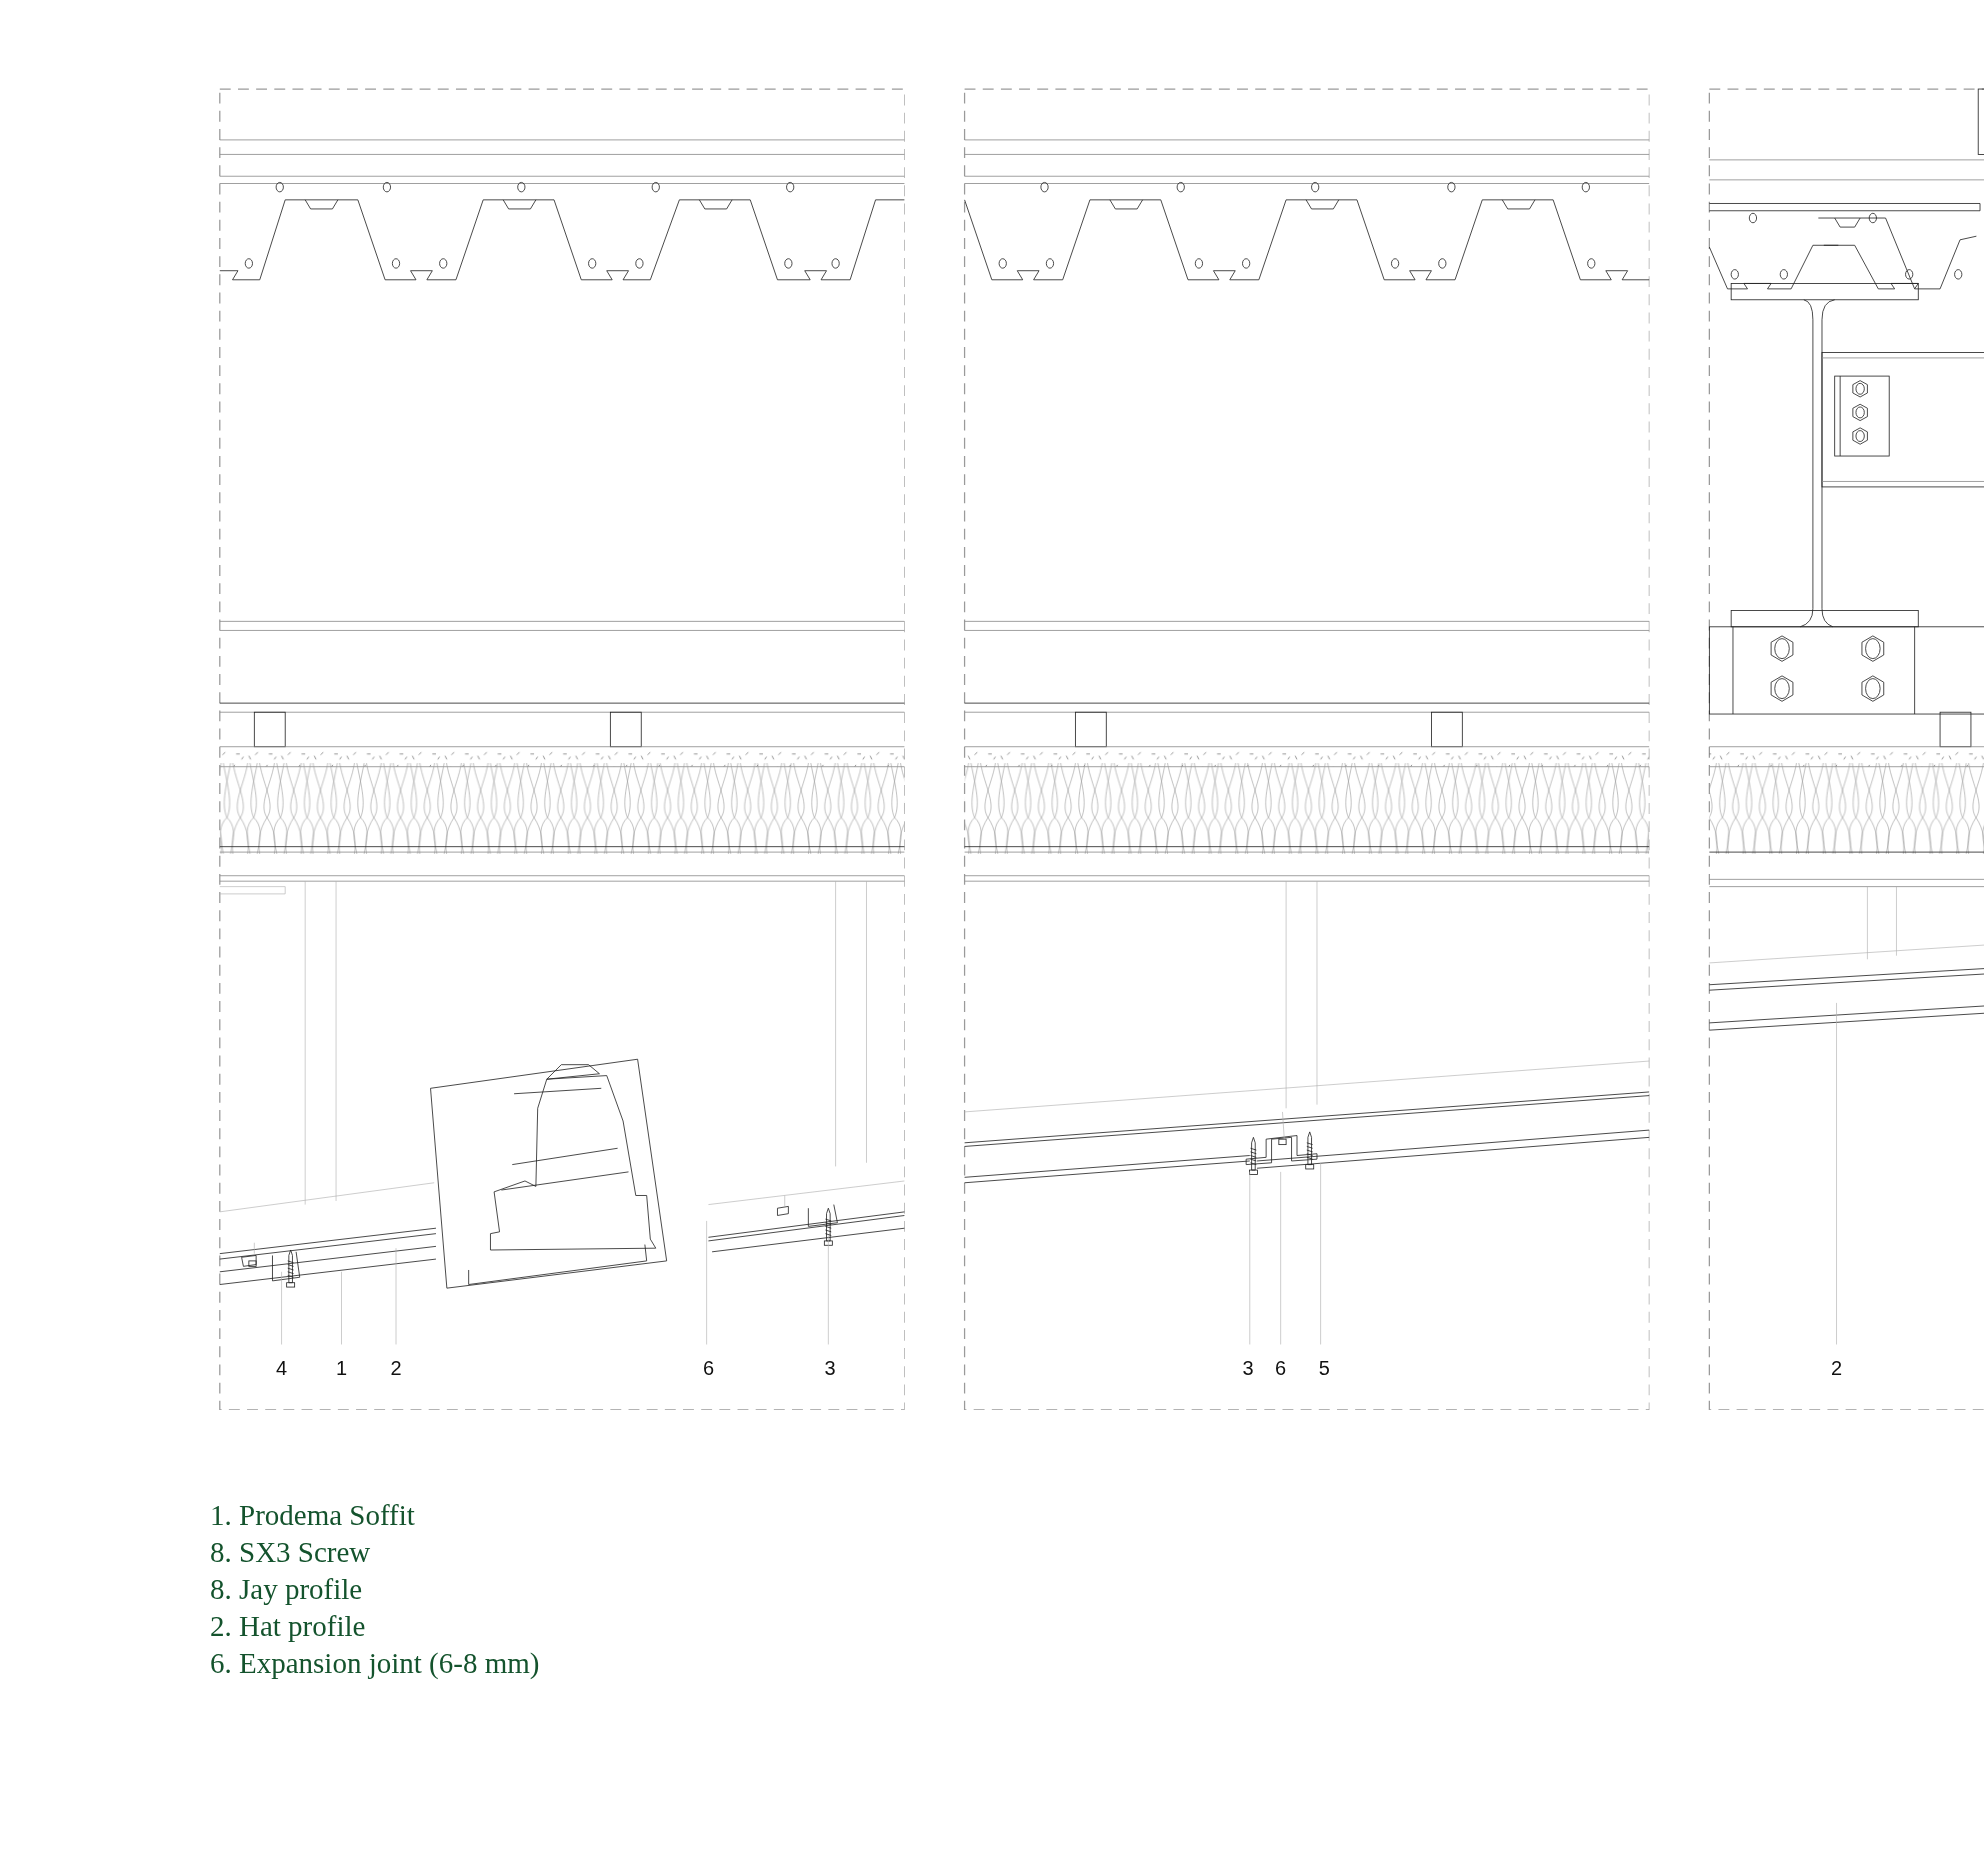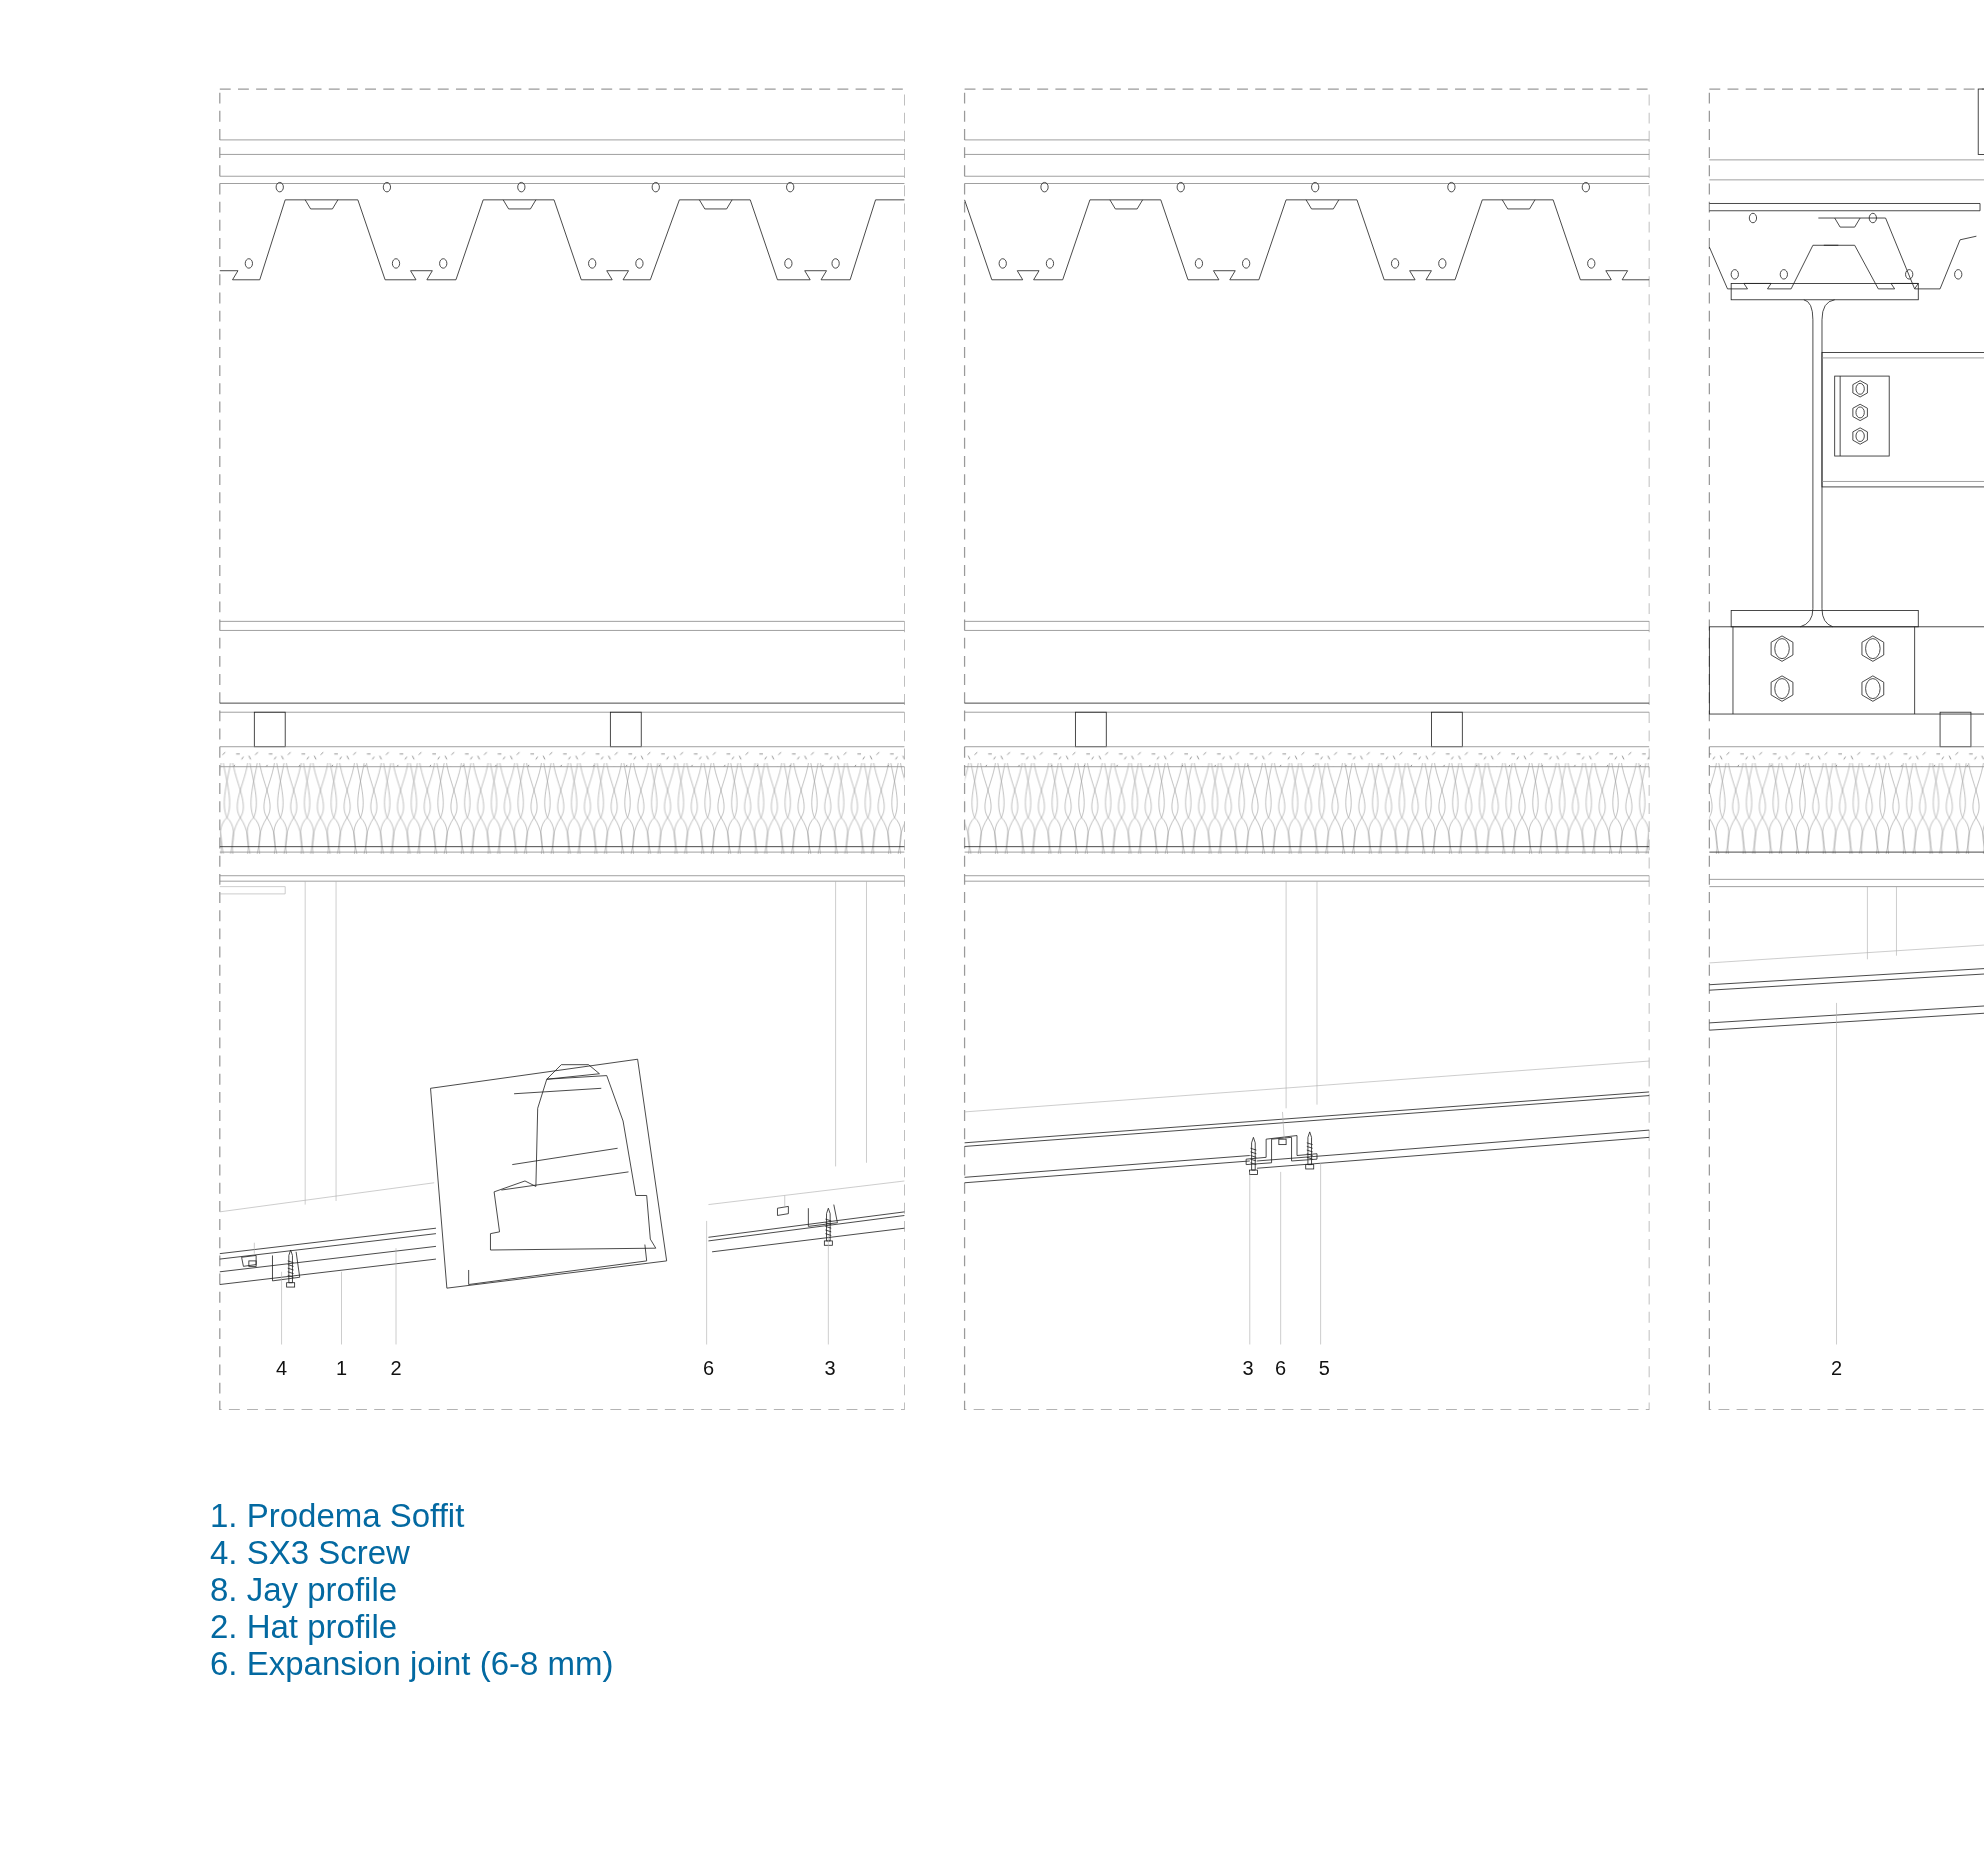--- a/index.html
+++ b/index.html
@@ -8,21 +8,21 @@
   .frame { fill:none; stroke:#9a9a9a; stroke-width:0.7; stroke-dasharray:6 4; }
   .ln { fill:none; stroke:#222; stroke-width:0.45; }
   .lg { fill:none; stroke:#8a8a8a; stroke-width:0.45; }
   .lf { fill:none; stroke:#b0b0b0; stroke-width:0.35; }
   .thick { fill:none; stroke:#000; stroke-width:1.6; }
   .med { fill:none; stroke:#000; stroke-width:1.0; }
   .wool { fill:none; stroke:#9a9a9a; stroke-width:0.35; }
   .hatch { stroke:#555; stroke-width:0.35; }
   .callout-num { font-family:"Liberation Sans", sans-serif; font-size:11px; fill:#111; text-anchor:middle; }
   .dim-text { font-family:"Liberation Sans", sans-serif; font-size:10px; fill:#111; }
-  .legend { position:absolute; left:210px; top:1497px; font-family:Liberation Sans, sans-serif; font-size:33px; line-height:37px; color:#0369a1; }
+  .legend { position:absolute; left:210px; top:1497px; font-family:Liberation Serif, serif; font-size:29px; line-height:37px; color:#14532d; }
   .legend div { white-space:nowrap; }
 </style>
 </head>
 <body>
 
 <svg id="drawing" viewBox="0 0 1548 1032" preserveAspectRatio="none" xmlns="http://www.w3.org/2000/svg">
   <defs>
 
     <g id="deck-unit">
       <path class="ln" d="M0,150 L12,150 L9,145 L22,145 L36,98 L73,98 L87,145 L100,145"></path>
@@ -343,18 +343,18 @@
     <line class="lf" x1="1445" y1="920" x2="1445" y2="965"></line>
     <line class="med" x1="1215" y1="965" x2="1464" y2="965"></line>
     <rect x="1378" y="907" width="22" height="27" fill="none" stroke="#999" stroke-width="0.5" stroke-dasharray="1 1"></rect>
     <rect x="1408" y="907" width="22" height="27" fill="none" stroke="#999" stroke-width="0.5" stroke-dasharray="1 1"></rect>
     <rect x="1438" y="907" width="22" height="27" fill="none" stroke="#999" stroke-width="0.5" stroke-dasharray="1 1"></rect>
   </g>
 </svg>
 
 <div class="legend">
   <div>1. Prodema Soffit</div>
-  <div>4. SX3 Screw</div>
+  <div>8. SX3 Screw</div>
   <div>8. Jay profile</div>
   <div>2. Hat profile</div>
   <div>6. Expansion joint (6-8 mm)</div>
 </div>
 
 
 </body></html>

